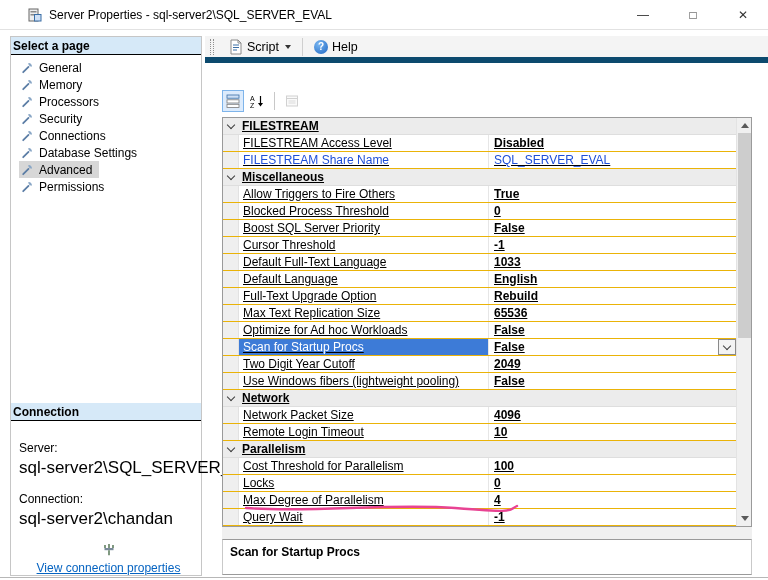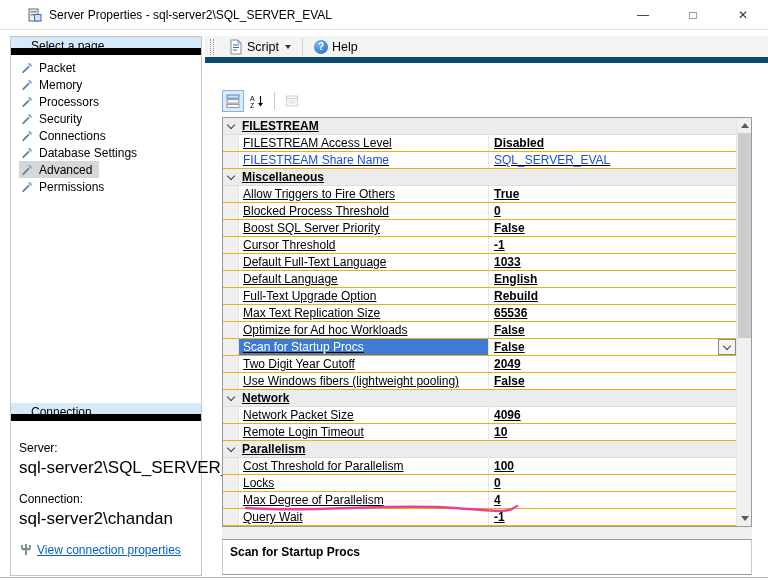--- a/index.html
+++ b/index.html
@@ -42,34 +42,34 @@
     color: #fff; font-weight: bold; font-size: 10px;
     display: flex; align-items: center; justify-content: center;
   }
 
   
   .left-panel {
     position: absolute; left: 10px; top: 36px; width: 192px; height: 540px;
     background: #fff; border: 1px solid #c6c6c6;
   }
   .caption {
-    height: 18px; line-height: 18px; padding-left: 20px; font-weight: normal;
-    background: var(--caption_bg, #d6e9f8); border-bottom: 7px solid #000000;
+    height: 18px; line-height: 18px; padding-left: 2px; font-weight: bold;
+    background: var(--caption_bg, #d6e9f8); border-bottom: 1px solid #000000;
   }
   .connection-caption { position: absolute; top: 366px; left: 0; right: 0; }
   #page-list { padding: 4px 0 0 8px; }
   .page-item { display: flex; align-items: center; gap: 5px; height: 17px; padding: 0 7px 0 2px; width: max-content; }
   .page-item.selected { background: #d7d7d7; }
   .page-icon { width: 13px; height: 13px; }
   .page-label { white-space: nowrap; }
   .conn-info { position: absolute; top: 404px; left: 8px; right: 3px; }
   .conn-label { margin-top: 0; }
   .conn-label + .conn-label, .conn-label.second { margin-top: 14px; }
   .conn-value { margin-top: 3px; white-space: nowrap; font-size: 17px; }
-  .conn-link-row { display: flex; align-items: center; gap: 4px; margin-top: 14px; }
+  .conn-link-row { display: flex; align-items: center; gap: 4px; margin-top: 14px; flex-direction: column; }
   .link-icon { width: 14px; height: 14px; }
   .conn-link { color: var(--link, #0563c1); text-decoration: underline; white-space: nowrap; }
 
   
   .grid-toolbar { position: absolute; left: 222px; top: 89px; height: 24px; display: flex; align-items: center; gap: 2px; }
   .gt-btn { width: 22px; height: 22px; display: flex; align-items: center; justify-content: center; border: 1px solid transparent; }
   .gt-btn.active { border: 1px solid #7eb4ea; background: #dcebfc; }
   .gt-btn.disabled { opacity: .45; }
   .gt-sep { width: 1px; height: 18px; background: #c8c8c8; margin: 0 4px; }
 
@@ -163,21 +163,21 @@
 <div class="left-panel">
   <div class="caption">Select a page</div>
   <div id="page-list">
       <div class="page-item">
         <span class="page-icon">
           <svg viewBox="0 0 13 13" width="13" height="13">
             <path d="M2.2 11.2 L7.5 5.9" stroke="#5b7da5" stroke-width="1.8" stroke-linecap="round" fill="none"></path>
             <path d="M7.2 2.2a3 3 0 0 1 3.6 3.6l-1.9 -0.5 -1.2 -1.2z" fill="#8aa7c6"></path>
           </svg>
         </span>
-        <span class="page-label">Packet</span>
+        <span class="page-label">General</span>
       </div>
       <div class="page-item">
         <span class="page-icon">
           <svg viewBox="0 0 13 13" width="13" height="13">
             <path d="M2.2 11.2 L7.5 5.9" stroke="#5b7da5" stroke-width="1.8" stroke-linecap="round" fill="none"></path>
             <path d="M7.2 2.2a3 3 0 0 1 3.6 3.6l-1.9 -0.5 -1.2 -1.2z" fill="#8aa7c6"></path>
           </svg>
         </span>
         <span class="page-label">Memory</span>
       </div>

